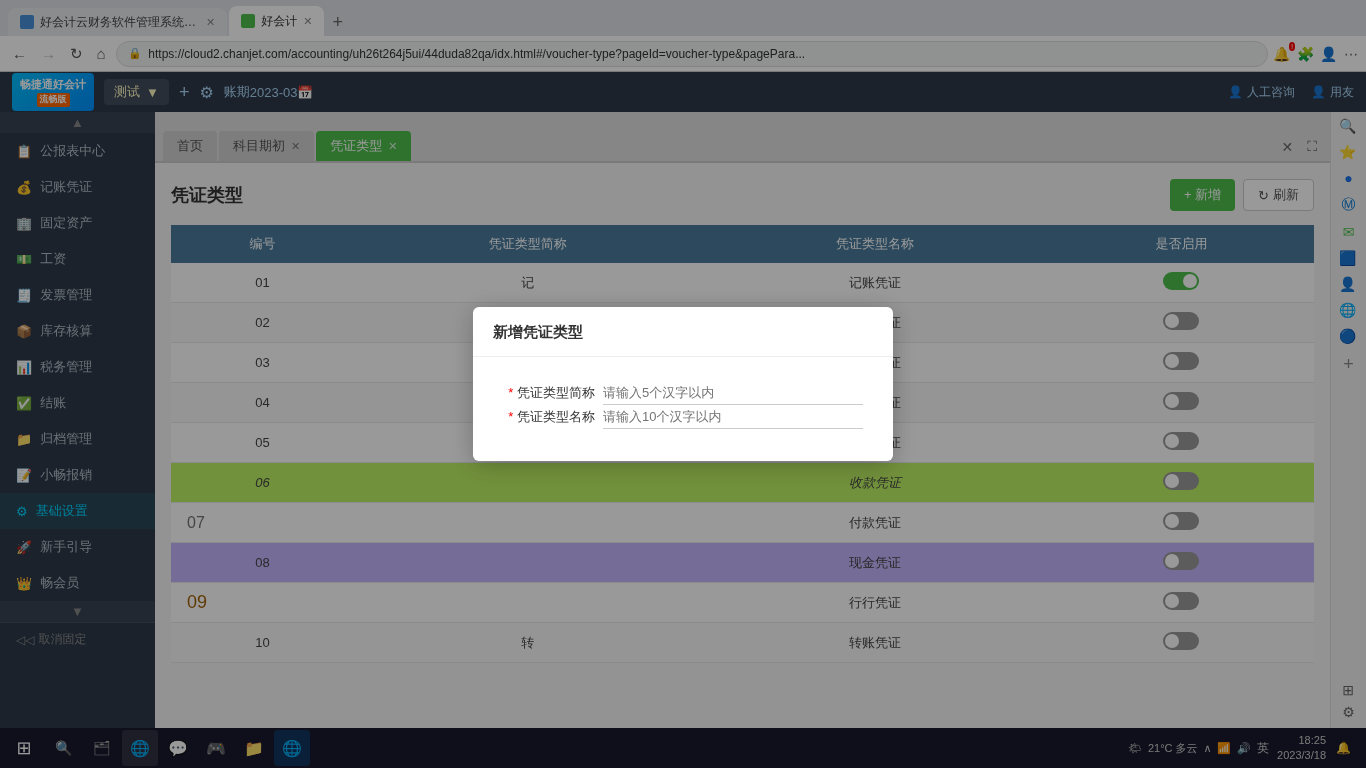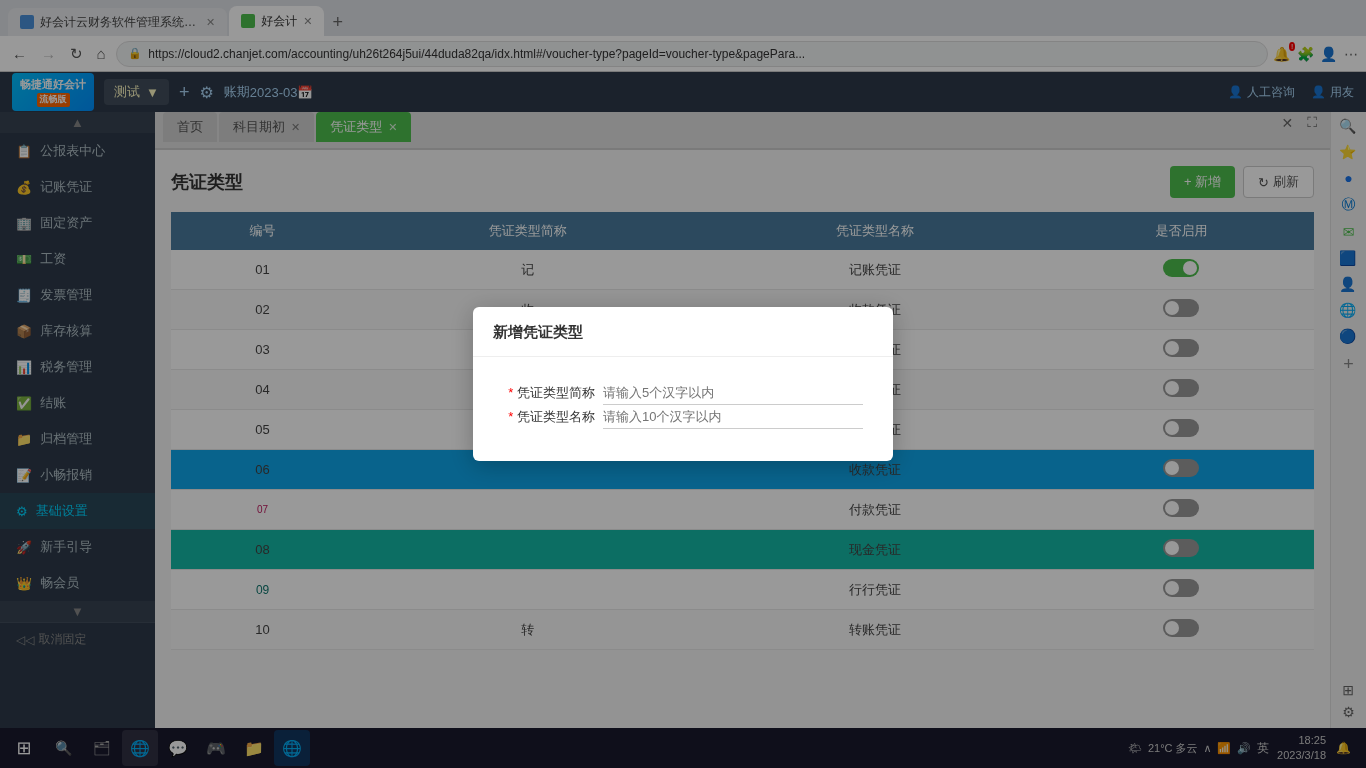--- a/index.html
+++ b/index.html
@@ -125,21 +125,21 @@
 
     <div style="text-align:center;padding:3px;color:#888;cursor:pointer;background:rgba(255,255,255,0.05);">▼</div>
     <div style="padding:8px 16px;color:#888;font-size:12px;cursor:pointer;border-top:1px solid rgba(255,255,255,0.1);display:flex;align-items:center;gap:4px;">
       <span>◁◁</span>
       <span>取消固定</span>
     </div>
   </div>
 
   <div style="flex:1;display:flex;flex-direction:column;background:#f5f5f5;position:relative;">
 
-    <div style="background:#e0e0e0;height:38px;display:flex;align-items:flex-start;padding:0 8px;border-bottom:2px solid #ccc;">
+    <div style="background:#e0e0e0;height:51px;display:flex;align-items:flex-end;padding:0 8px;border-bottom:2px solid #ccc;">
       <div style="padding:6px 14px;font-size:13px;cursor:pointer;border-radius:4px 4px 0 0;color:#555;background:#d0d0d0;margin-right:2px;height:30px;display:flex;align-items:center;">
         <span>首页</span>
       </div>
       <div style="padding:6px 14px;font-size:13px;cursor:pointer;border-radius:4px 4px 0 0;color:#555;background:#d0d0d0;margin-right:2px;height:30px;display:flex;align-items:center;gap:6px;">
         <span>科目期初</span>
         <span style="font-size:11px;color:#777;">✕</span>
       </div>
       <div style="padding:6px 14px;font-size:13px;cursor:pointer;border-radius:4px 4px 0 0;color:#fff;background:#4dbf4d;margin-right:2px;height:30px;display:flex;align-items:center;gap:6px;">
         <span>凭证类型</span>
         <span style="font-size:11px;color:rgba(255,255,255,0.8);">✕</span>
@@ -196,40 +196,40 @@
               <td style="padding: 9px 16px; text-align: center; font-size: 13px; color: rgb(68, 68, 68);"></td>
               <td style="padding: 9px 16px; text-align: center; font-size: 13px; color: rgb(68, 68, 68);">收款凭证</td>
               <td style="padding: 9px 16px; text-align: center;"><div style="width: 36px; height: 18px; border-radius: 9px; display: inline-block; position: relative; cursor: pointer; background: rgb(153, 153, 153);"><div style="width: 14px; height: 14px; background: white; border-radius: 50%; position: absolute; top: 2px; left: 2px;"></div></div></td>
             </tr>
             <tr style="background: white; border-bottom: 1px solid rgb(232, 232, 232); cursor: pointer;">
               <td style="padding: 9px 16px; text-align: center; font-size: 13px; color: rgb(68, 68, 68);">05</td>
               <td style="padding: 9px 16px; text-align: center; font-size: 13px; color: rgb(68, 68, 68);"></td>
               <td style="padding: 9px 16px; text-align: center; font-size: 13px; color: rgb(68, 68, 68);">付款凭证</td>
               <td style="padding: 9px 16px; text-align: center;"><div style="width: 36px; height: 18px; border-radius: 9px; display: inline-block; position: relative; cursor: pointer; background: rgb(153, 153, 153);"><div style="width: 14px; height: 14px; background: white; border-radius: 50%; position: absolute; top: 2px; left: 2px;"></div></div></td>
             </tr>
-            <tr style="background: #0ea5e9; border-bottom: 1px solid rgb(232, 232, 232); cursor: pointer;">
+            <tr style="background: #bef264; border-bottom: 1px solid rgb(232, 232, 232); cursor: pointer; font-style: italic;">
               <td style="padding: 9px 16px; text-align: center; font-size: 13px; color: rgb(68, 68, 68);">06</td>
               <td style="padding: 9px 16px; text-align: center; font-size: 13px; color: rgb(68, 68, 68);"></td>
               <td style="padding: 9px 16px; text-align: center; font-size: 13px; color: rgb(68, 68, 68);">收款凭证</td>
               <td style="padding: 9px 16px; text-align: center;"><div style="width: 36px; height: 18px; border-radius: 9px; display: inline-block; position: relative; cursor: pointer; background: rgb(153, 153, 153);"><div style="width: 14px; height: 14px; background: white; border-radius: 50%; position: absolute; top: 2px; left: 2px;"></div></div></td>
             </tr>
             <tr style="background: white; border-bottom: 1px solid rgb(232, 232, 232); cursor: pointer;">
-              <td style="padding: 9px 16px; text-align: center; font-size: 10px; color: #be185d;">07</td>
+              <td style="padding: 9px 16px; text-align: left; font-size: 16px; color: #737373;">07</td>
               <td style="padding: 9px 16px; text-align: center; font-size: 13px; color: rgb(68, 68, 68);"></td>
               <td style="padding: 9px 16px; text-align: center; font-size: 13px; color: rgb(68, 68, 68);">付款凭证</td>
               <td style="padding: 9px 16px; text-align: center;"><div style="width: 36px; height: 18px; border-radius: 9px; display: inline-block; position: relative; cursor: pointer; background: rgb(153, 153, 153);"><div style="width: 14px; height: 14px; background: white; border-radius: 50%; position: absolute; top: 2px; left: 2px;"></div></div></td>
             </tr>
-            <tr style="background: #14b8a6; border-bottom: 1px solid rgb(232, 232, 232); cursor: pointer;">
+            <tr style="background: #c4b5fd; border-bottom: 1px solid rgb(232, 232, 232); cursor: pointer;">
               <td style="padding: 9px 16px; text-align: center; font-size: 13px; color: rgb(68, 68, 68);">08</td>
               <td style="padding: 9px 16px; text-align: center; font-size: 13px; color: rgb(68, 68, 68);"></td>
               <td style="padding: 9px 16px; text-align: center; font-size: 13px; color: rgb(68, 68, 68);">现金凭证</td>
               <td style="padding: 9px 16px; text-align: center;"><div style="width: 36px; height: 18px; border-radius: 9px; display: inline-block; position: relative; cursor: pointer; background: rgb(153, 153, 153);"><div style="width: 14px; height: 14px; background: white; border-radius: 50%; position: absolute; top: 2px; left: 2px;"></div></div></td>
             </tr>
             <tr style="background: white; border-bottom: 1px solid rgb(232, 232, 232); cursor: pointer;">
-              <td style="padding: 9px 16px; text-align: center; font-size: 12px; color: #0f766e;">09</td>
+              <td style="padding: 9px 16px; text-align: left; font-size: 18px; color: #a16207;">09</td>
               <td style="padding: 9px 16px; text-align: center; font-size: 13px; color: rgb(68, 68, 68);"></td>
               <td style="padding: 9px 16px; text-align: center; font-size: 13px; color: rgb(68, 68, 68);">行行凭证</td>
               <td style="padding: 9px 16px; text-align: center;"><div style="width: 36px; height: 18px; border-radius: 9px; display: inline-block; position: relative; cursor: pointer; background: rgb(153, 153, 153);"><div style="width: 14px; height: 14px; background: white; border-radius: 50%; position: absolute; top: 2px; left: 2px;"></div></div></td>
             </tr>
             <tr style="background: rgb(249, 249, 249); border-bottom: 1px solid rgb(232, 232, 232); cursor: pointer;">
               <td style="padding: 9px 16px; text-align: center; font-size: 13px; color: rgb(68, 68, 68);">10</td>
               <td style="padding: 9px 16px; text-align: center; font-size: 13px; color: rgb(68, 68, 68);">转</td>
               <td style="padding: 9px 16px; text-align: center; font-size: 13px; color: rgb(68, 68, 68);">转账凭证</td>
               <td style="padding: 9px 16px; text-align: center;"><div style="width: 36px; height: 18px; border-radius: 9px; display: inline-block; position: relative; cursor: pointer; background: rgb(153, 153, 153);"><div style="width: 14px; height: 14px; background: white; border-radius: 50%; position: absolute; top: 2px; left: 2px;"></div></div></td>
             </tr>

